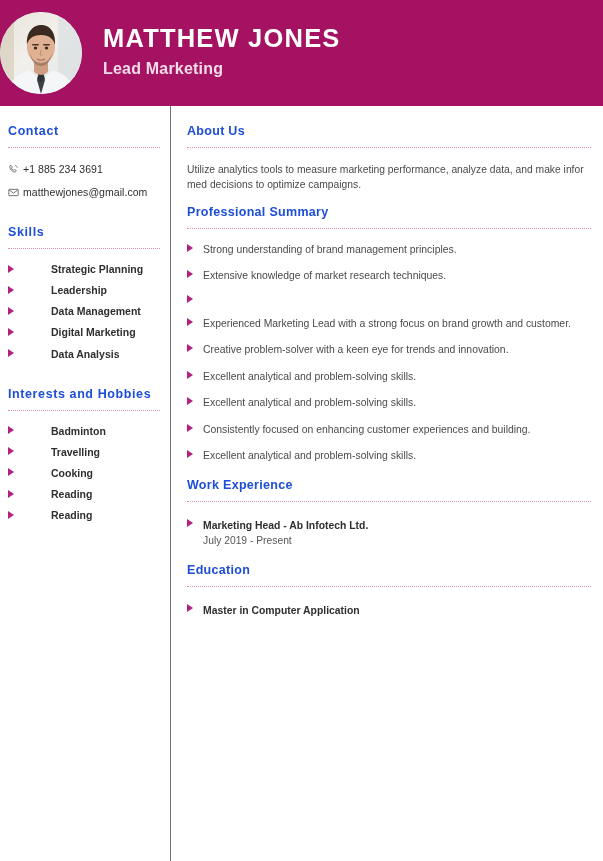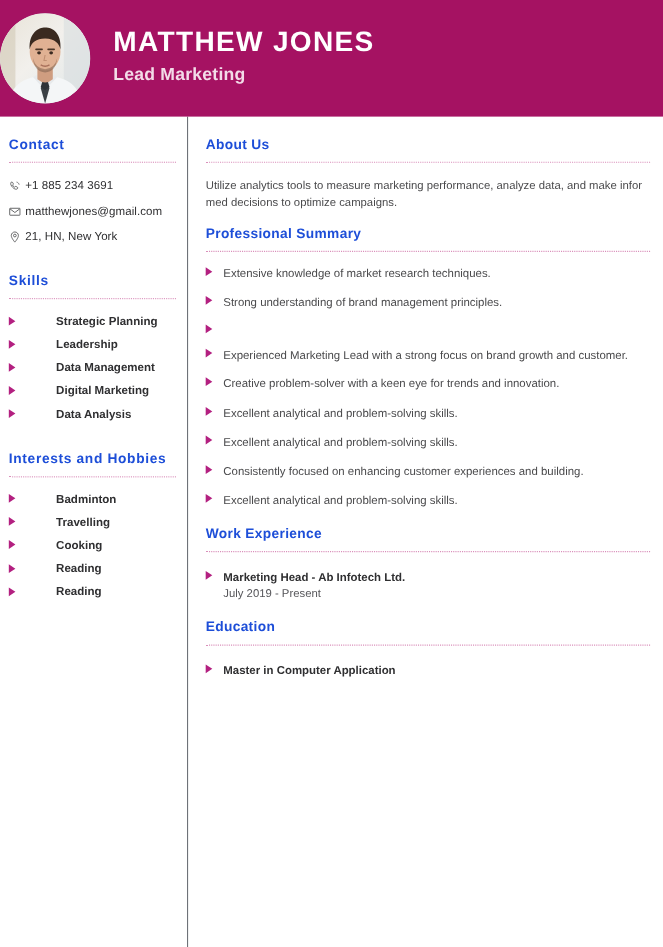--- a/index.html
+++ b/index.html
@@ -280,29 +280,20 @@
           <div class="contact-row">
             <span class="contact-ico">
               <svg width="11" height="11" viewBox="0 0 16 16" fill="none" stroke="#58595b" stroke-width="1.2">
                 <rect x="1.2" y="3.4" width="13.6" height="9.2" rx="0.6"></rect>
                 <path d="M1.6 4.2 L8 9 L14.4 4.2"></path>
               </svg>
             </span>
             <span class="contact-txt">matthewjones@gmail.com</span>
           </div>
 
-          <div class="contact-row">
-            <span class="contact-ico">
-              <svg width="11" height="11" viewBox="0 0 16 16" fill="none" stroke="#58595b" stroke-width="1.2">
-                <path d="M8 1.3c-2.6 0-4.7 2.1-4.7 4.7 0 3.4 4.7 8.7 4.7 8.7s4.7-5.3 4.7-8.7c0-2.6-2.1-4.7-4.7-4.7z"></path>
-                <circle cx="8" cy="6" r="1.8"></circle>
-              </svg>
-            </span>
-            <span class="contact-txt">21, HN, New York</span>
-          </div>
 
 
         </div>
       </div>
 
       <div class="lsec">
         <div class="sec-title">Skills</div>
         <div class="dotline"></div>
         <div class="lsec-items">
           <div class="lrow">
@@ -366,25 +357,25 @@
         <div class="dotline"></div>
         <div class="about-text">Utilize analytics tools to measure marketing performance, analyze data, and make informed decisions to optimize campaigns.</div>
       </div>
 
       <div>
         <div class="sec-title right">Professional Summary</div>
         <div class="dotline"></div>
         <div class="bullets">
           <div class="brow">
             <span class="tri"></span>
+            <span class="brow-txt">Strong understanding of brand management principles.</span>
+          </div>
+          <div class="brow">
+            <span class="tri"></span>
             <span class="brow-txt">Extensive knowledge of market research techniques.</span>
-          </div>
-          <div class="brow">
-            <span class="tri"></span>
-            <span class="brow-txt">Strong understanding of brand management principles.</span>
           </div>
           <div class="brow">
             <span class="tri"></span>
           </div>
           <div class="brow">
             <span class="tri"></span>
             <span class="brow-txt">Experienced Marketing Lead with a strong focus on brand growth and customer.</span>
           </div>
           <div class="brow">
             <span class="tri"></span>

